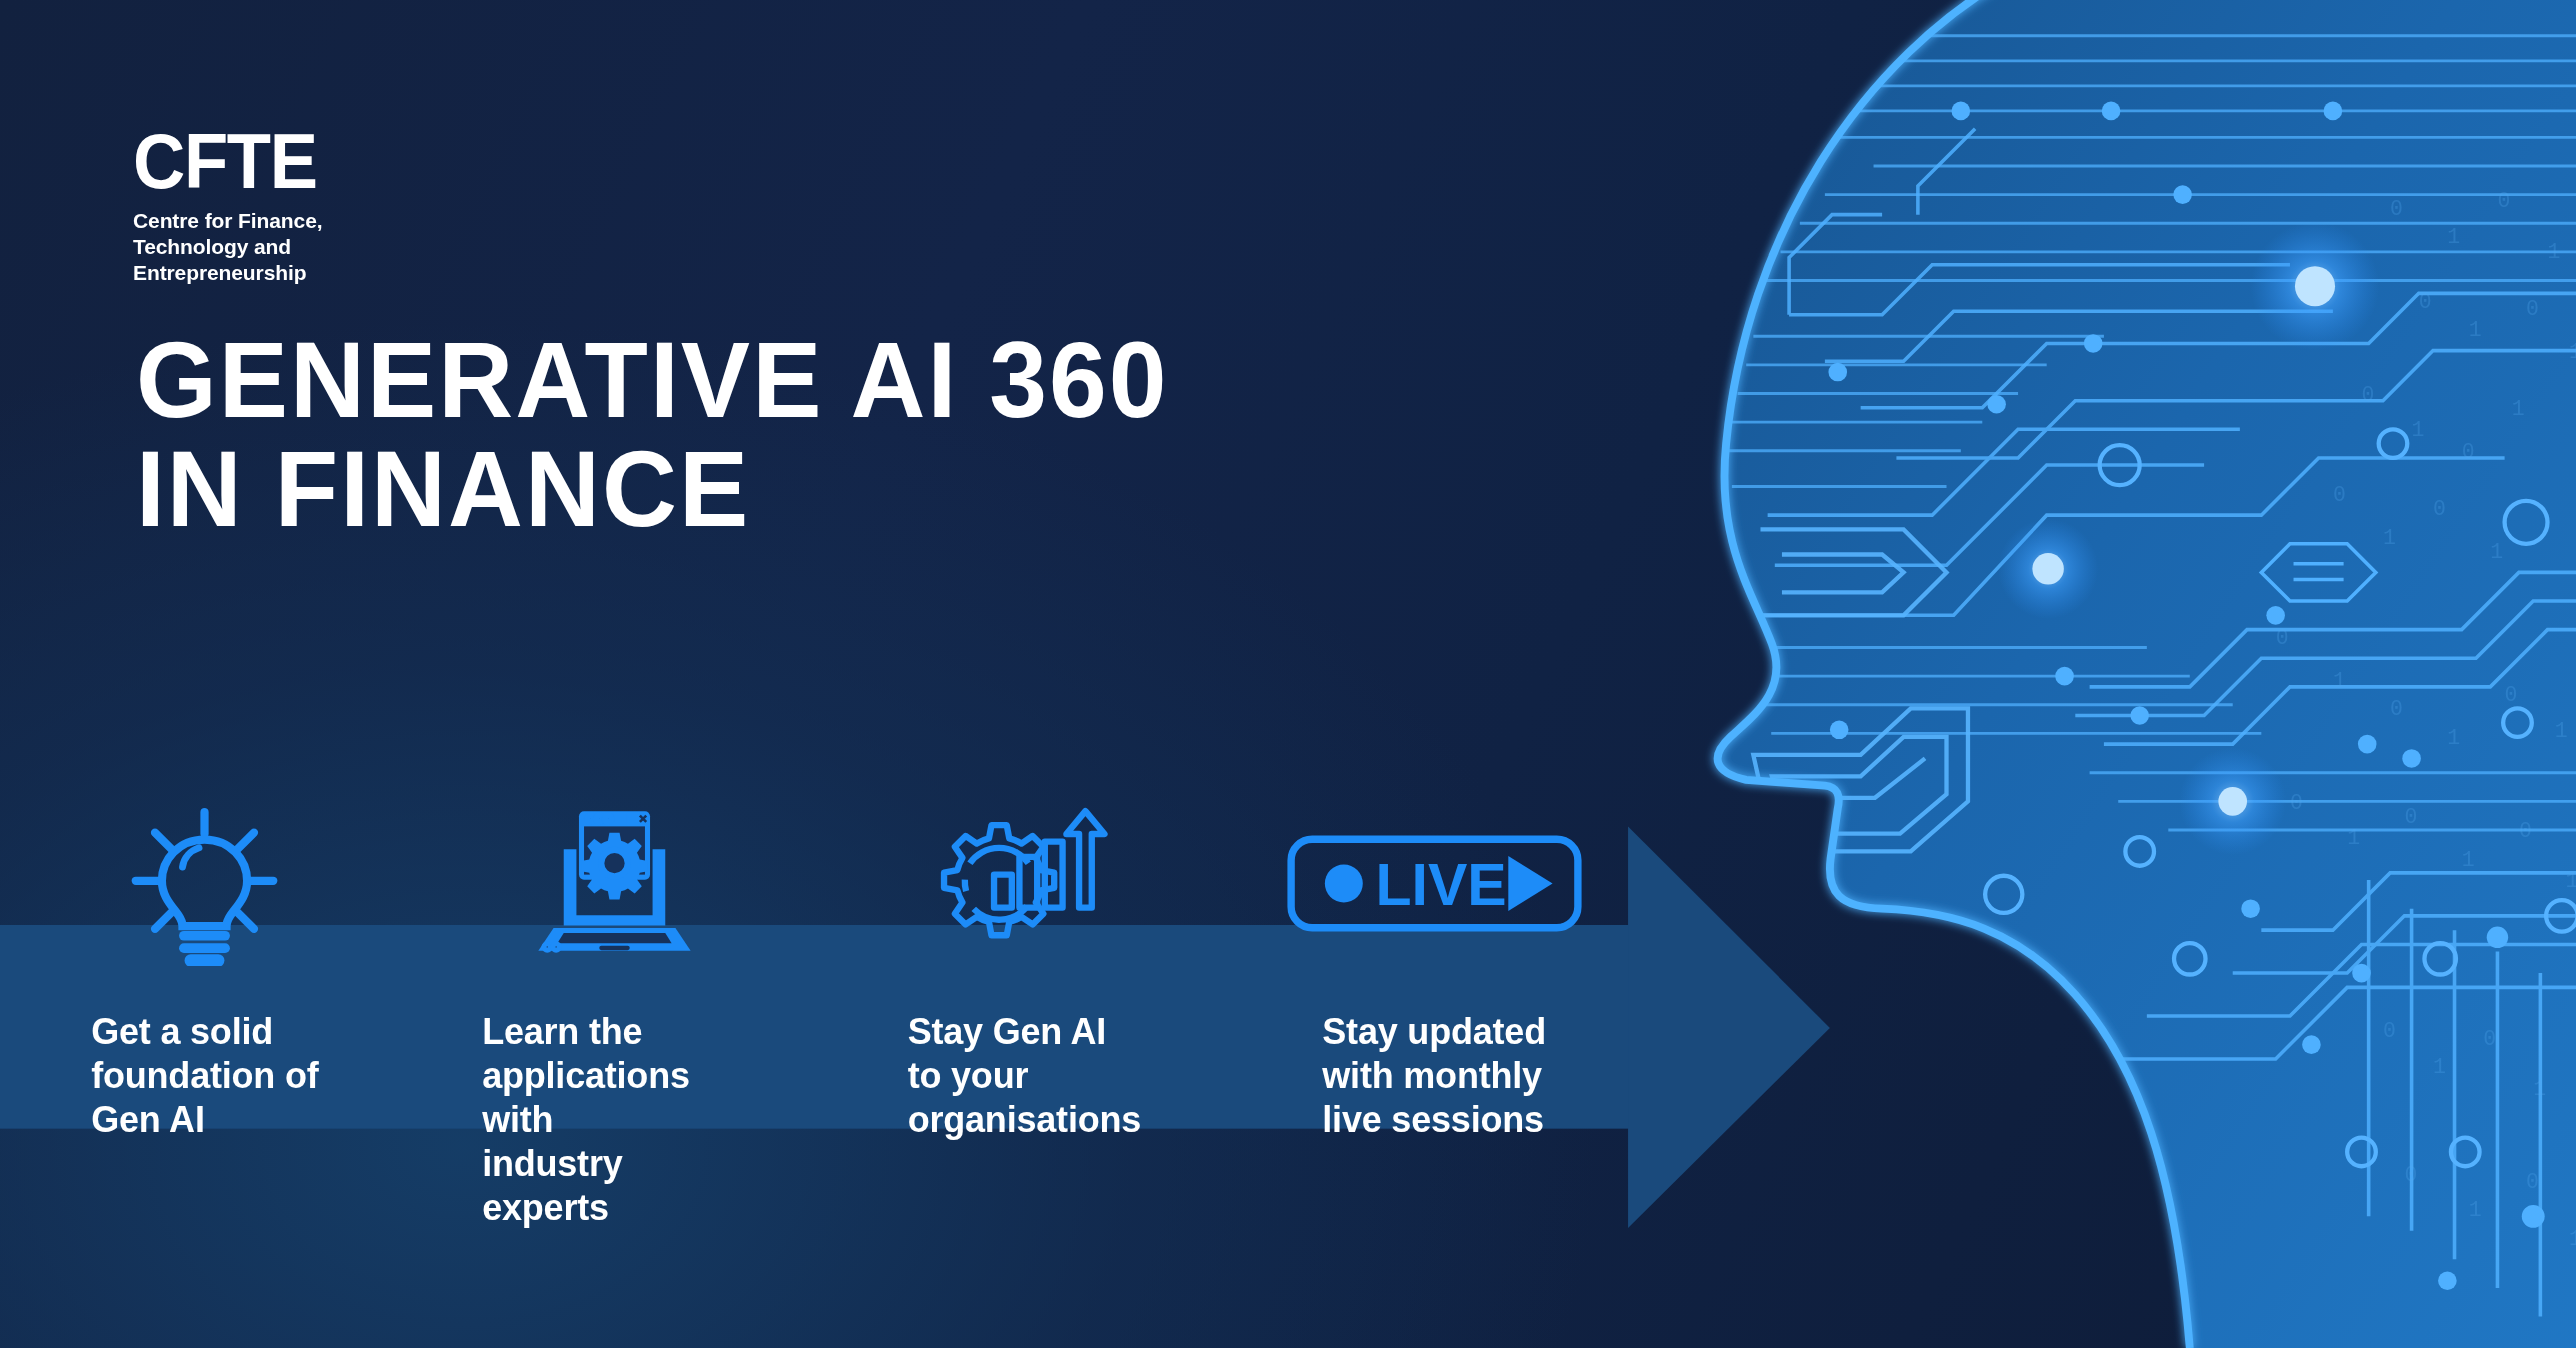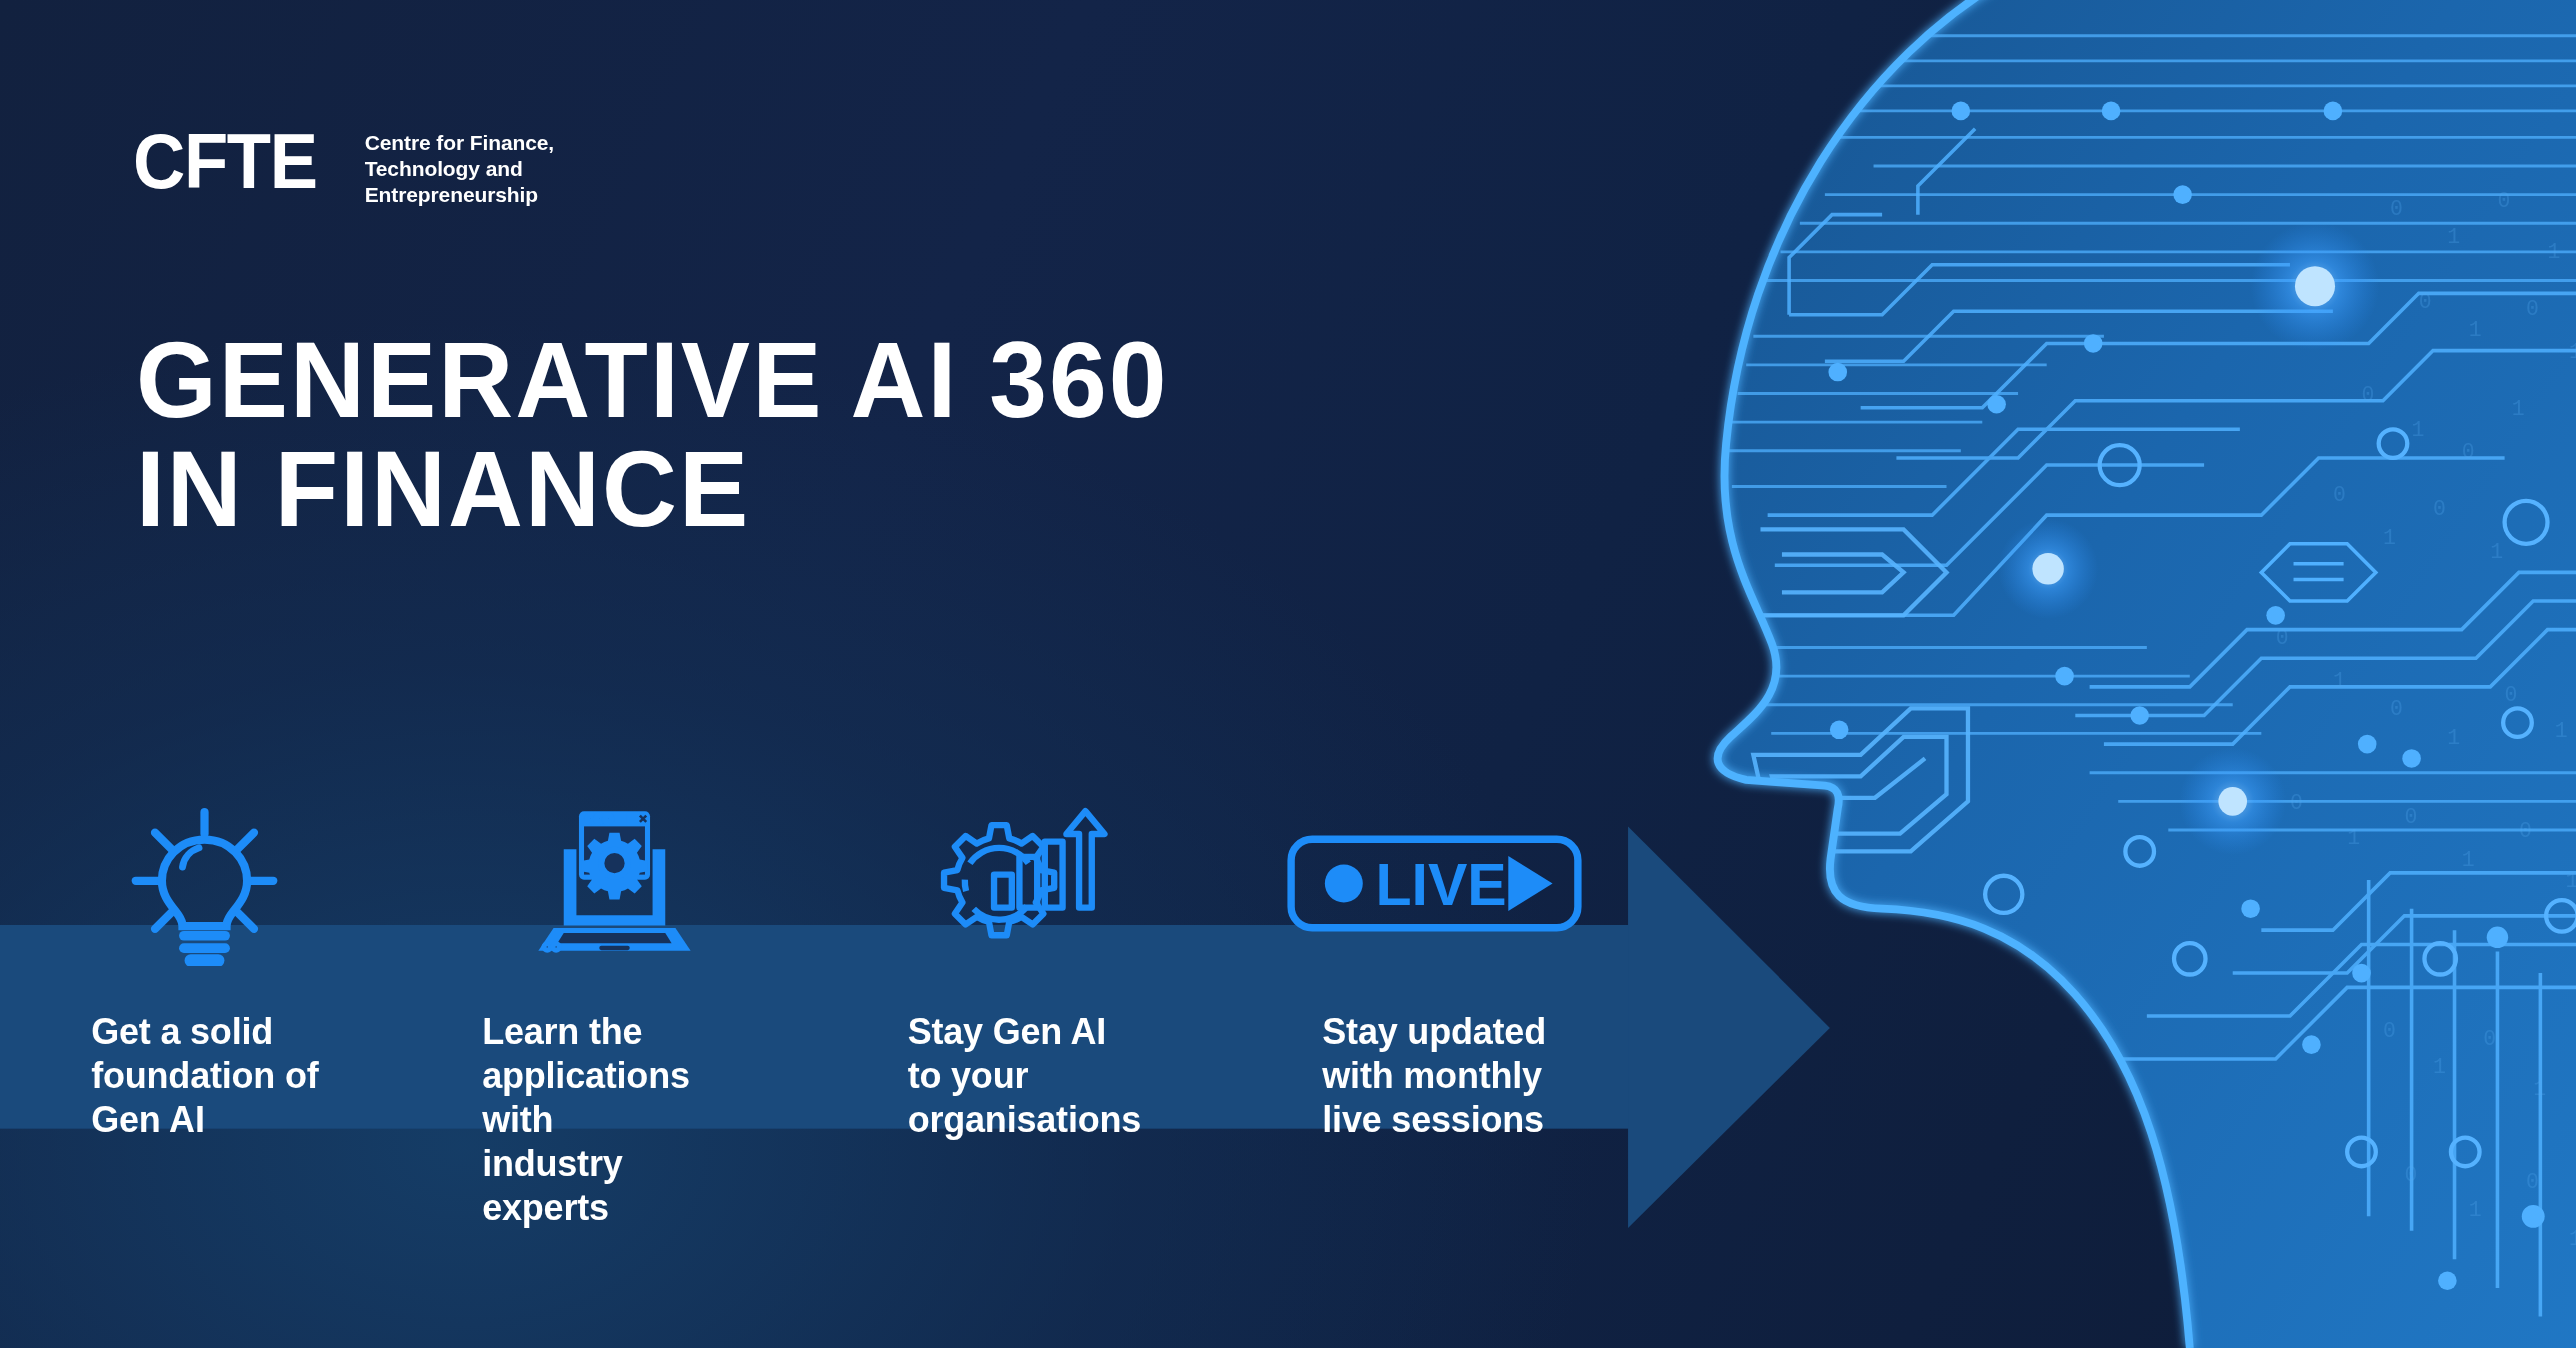--- a/index.html
+++ b/index.html
@@ -35,40 +35,41 @@
     pointer-events:none;
   }
   .arrow-band svg { display:block; width:100%; height:100%; overflow:visible; }
 
   
   .logo {
     position:absolute;
     left:133px; top:126px;
     display:flex; align-items:flex-start;
     gap:7.2px;
+    flex-direction:column;
   }
   .logo-mark {
     font-family:"Liberation Sans", sans-serif;
     font-weight:700;
     font-size:77px;
     line-height:0.92;
     letter-spacing:-1.4px;
     color:#ffffff;
     transform:scaleX(0.94);
     transform-origin:left top;
   }
   .logo-words {
     color:#ffffff;
     font-size:21px;
     line-height:1.22;
     font-weight:600;
     letter-spacing:-0.1px;
     padding-top:4.3px;
   }
-  .logo-words div { white-space:nowrap;margin-left:29px; }
+  .logo-words div { white-space:nowrap; }
 
   
   .headline {
     position:absolute;
     left:136px; top:326px;
     z-index:5;
   }
   .title-line {
     color:#ffffff;
     font-weight:700;

